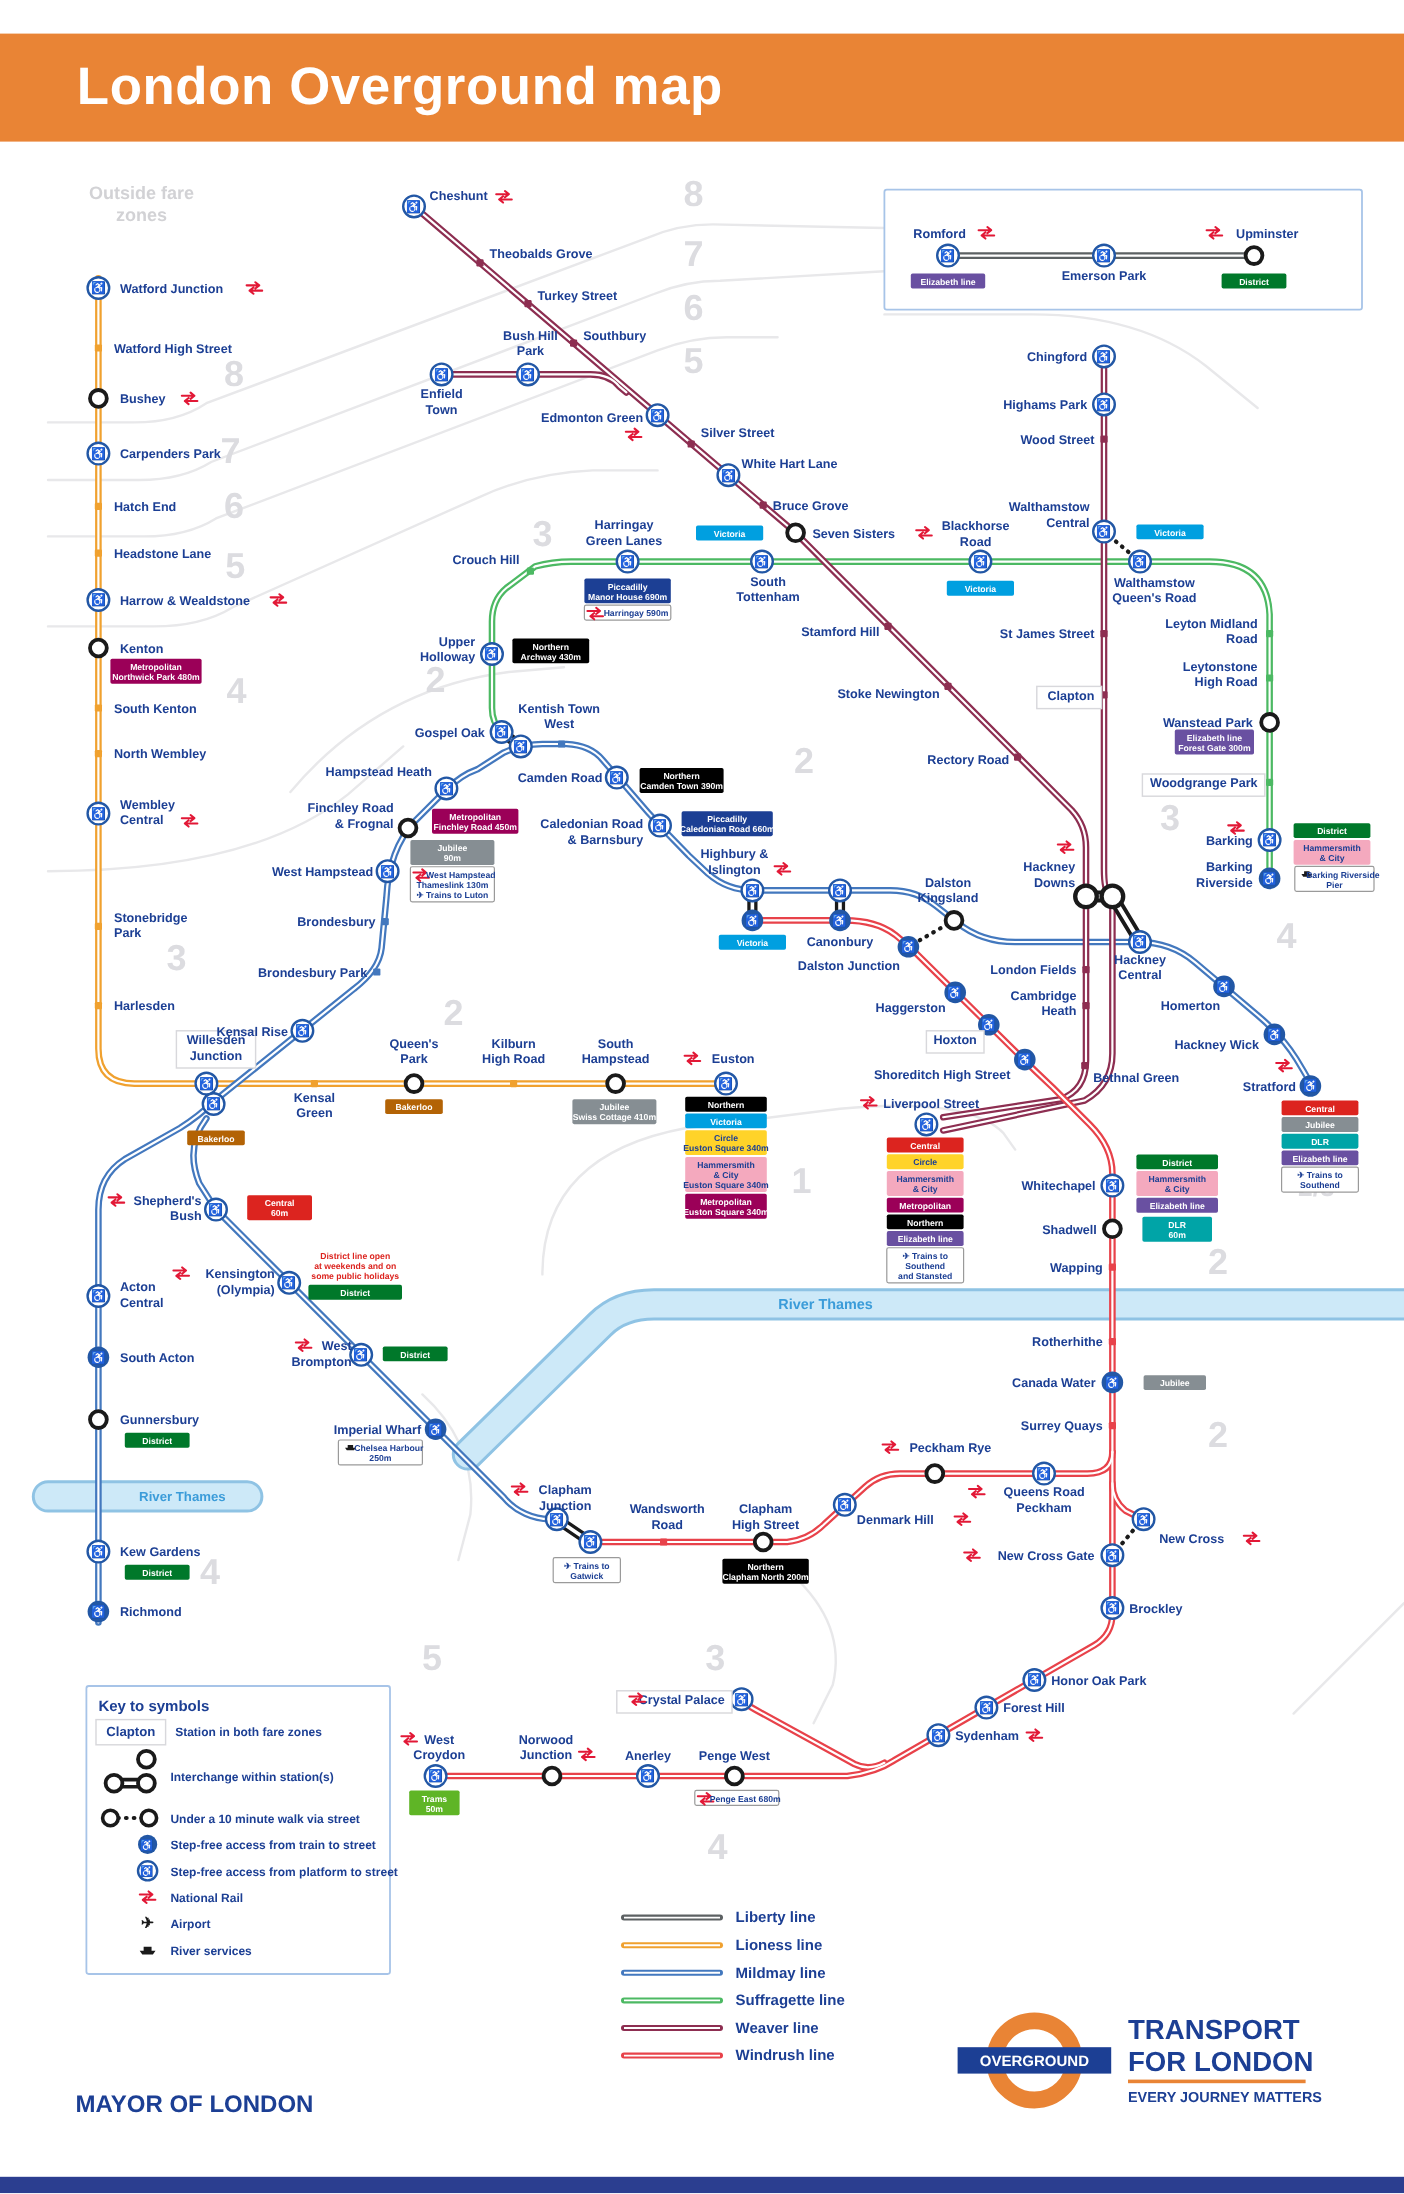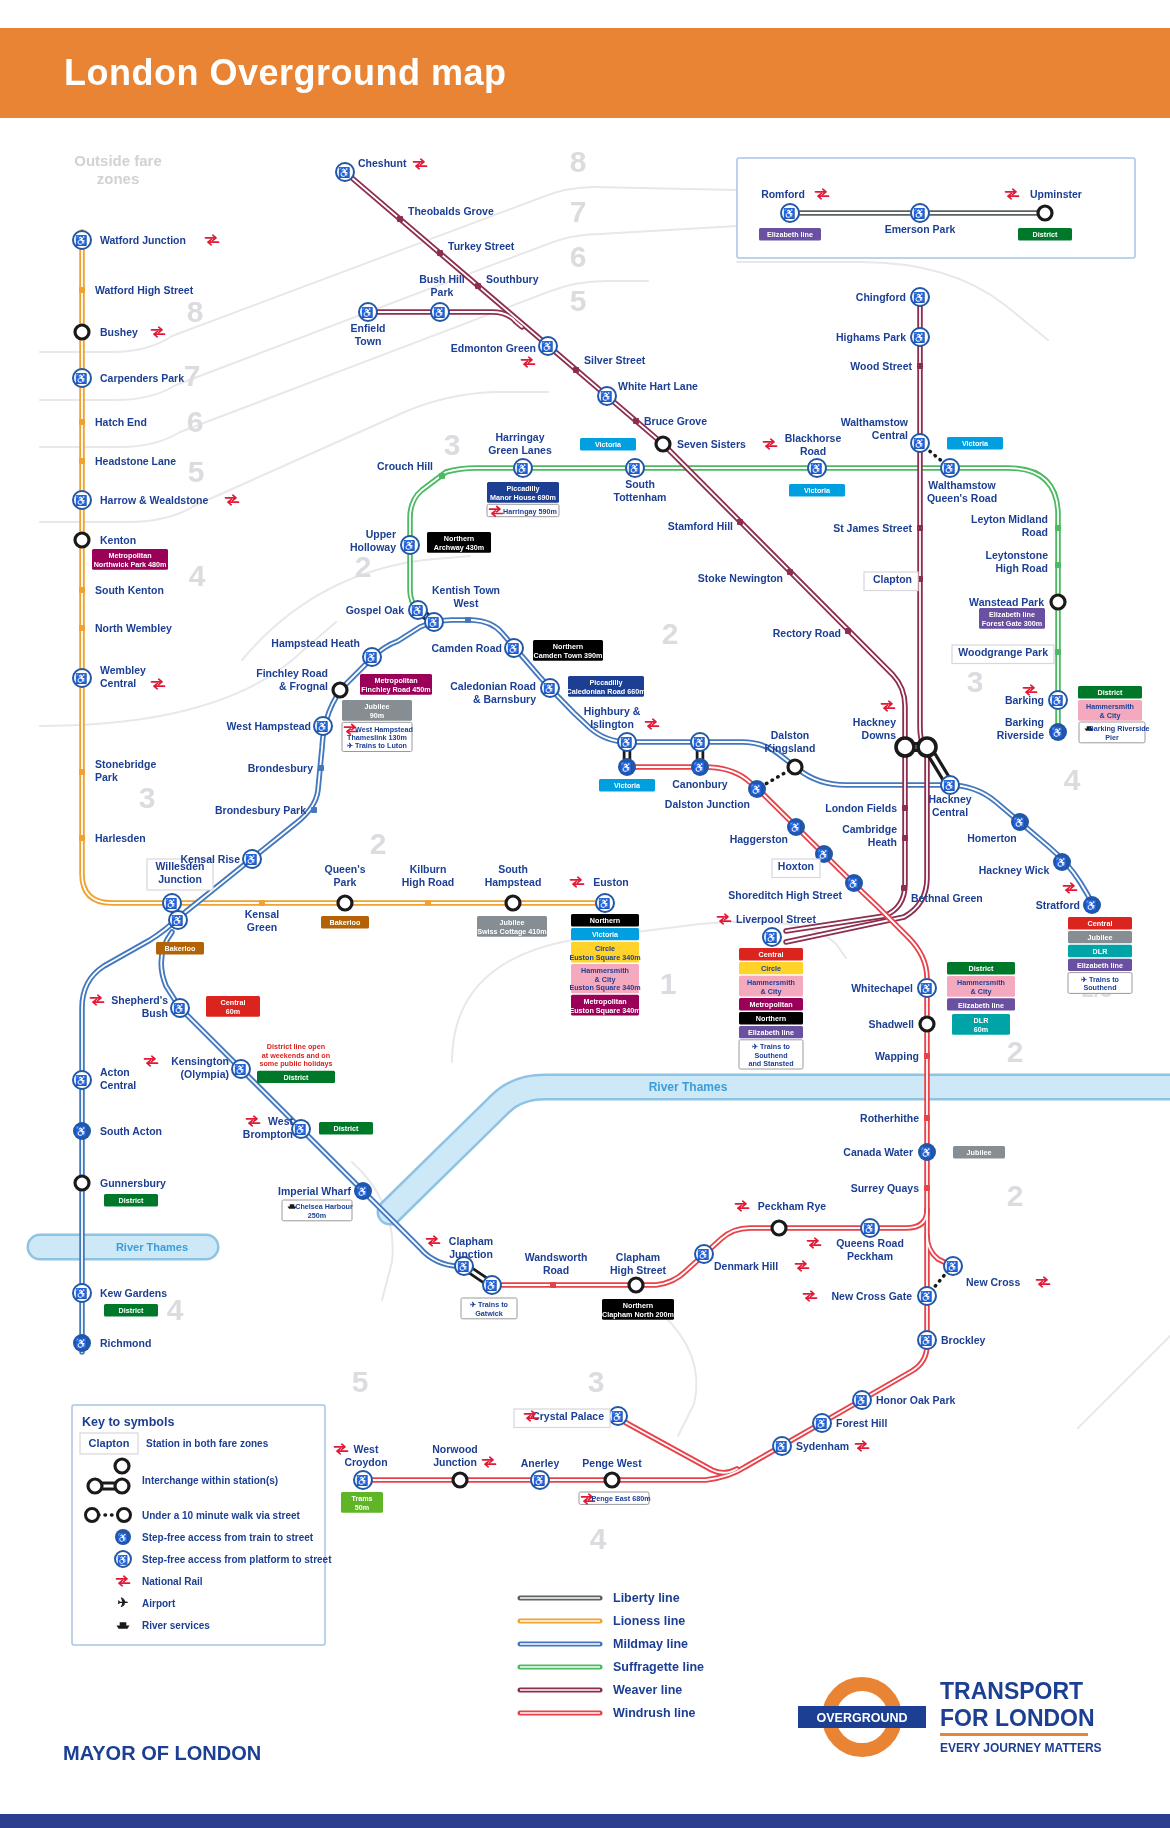--- a/index.html
+++ b/index.html
@@ -1,20 +1,20 @@
 <!DOCTYPE html>
 <html><head>
 <meta charset="utf-8">
 <style>
   html,body{margin:0;padding:0;background:#fff;}
   #page{position:relative;width:1170px;height:1828px;background:#fff;overflow:hidden;
         font-family:"Liberation Sans",sans-serif;}
   #header{position:absolute;left:0;top:28px;width:1170px;height:90px;background:#E98435;
           display:flex;align-items:center;}
-  #header h1{color:#fff;font-size:36px;font-weight:bold;margin:0 13px 0 64px;letter-spacing:.5px;}
+  #header h1{color:#fff;font-size:44px;font-weight:bold;margin:0 13px 0 64px;letter-spacing:.5px;}
   #map{position:absolute;left:0;top:118px;}
 </style>
 </head>
 <body>
 <div id="page">
   <div id="header">
     <h1>London Overground map</h1>
   </div>
   <svg id="map" width="1170" height="1710" viewBox="0 118 1170 1710">
       <g>

